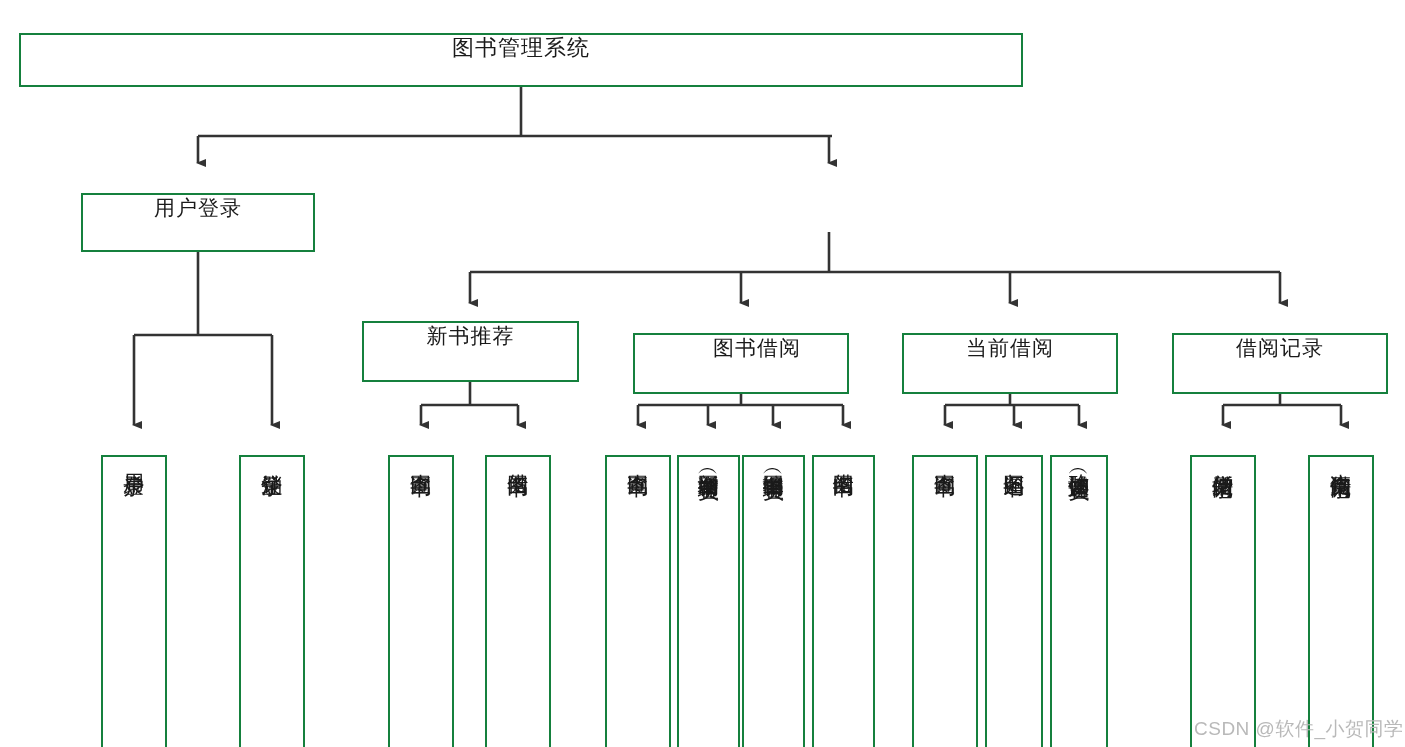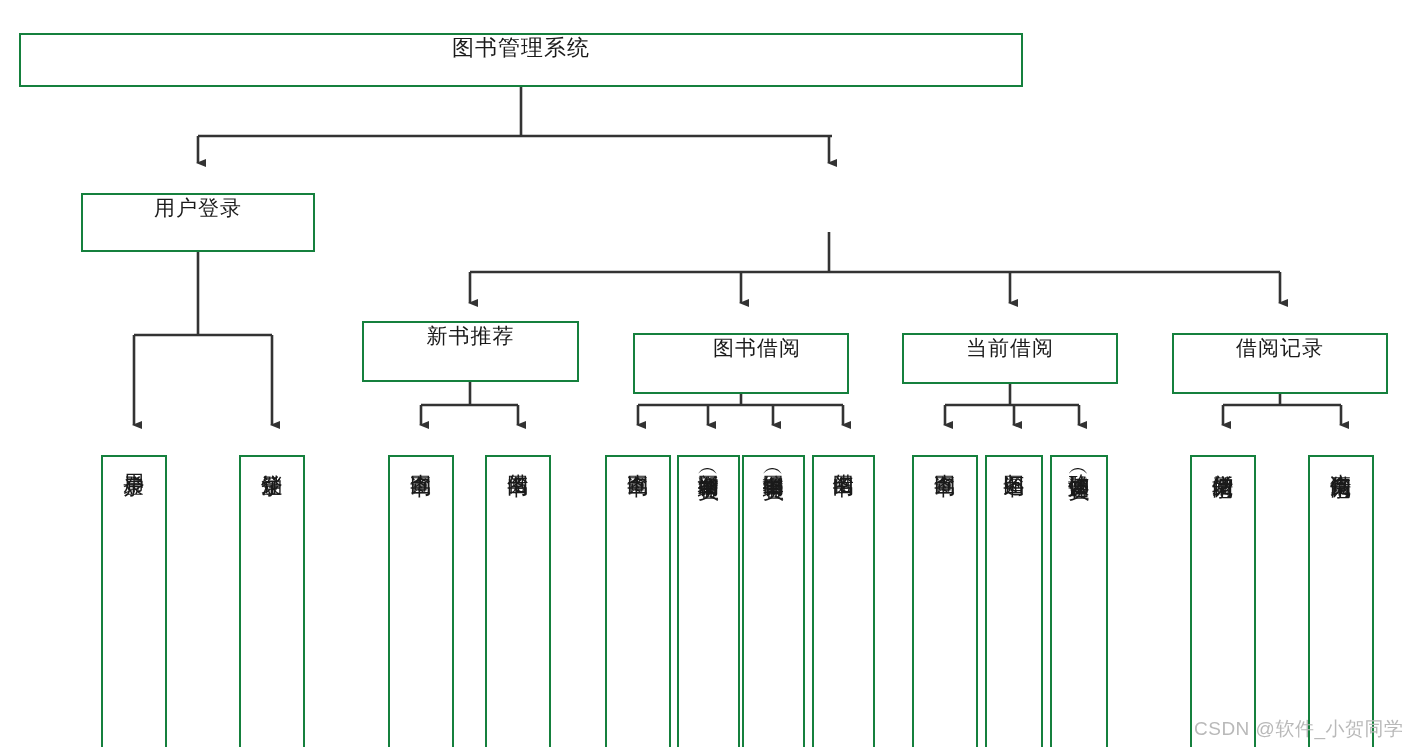--- a/index.html
+++ b/index.html
@@ -128,21 +128,21 @@
   <div class="node horiz" style="left:81px; top:173px; width:234px; height:59px;">
     <span>用户登录</span>
   </div>
 
   <div class="node horiz" style="left:362px; top:301px; width:217px; height:61px;">
     <span>新书推荐</span>
   </div>
   <div class="node horiz" style="left:633px; top:313px; width:216px; height:61px;padding-left:32px;">
     <span>图书借阅</span>
   </div>
-  <div class="node horiz" style="left:902px; top:313px; width:216px; height:51px;">
+  <div class="node horiz" style="left:902px; top:313px; width:216px; height:61px;">
     <span>当前借阅</span>
   </div>
   <div class="node horiz" style="left:1172px; top:313px; width:216px; height:61px;">
     <span>借阅记录</span>
   </div>
 
   <div class="node vert" style="left:101px; top:435px; width:66px; height:302px;">
     <span class="vtext">用户登录</span>
   </div>
   <div class="node vert" style="left:239px; top:435px; width:66px; height:302px;">

